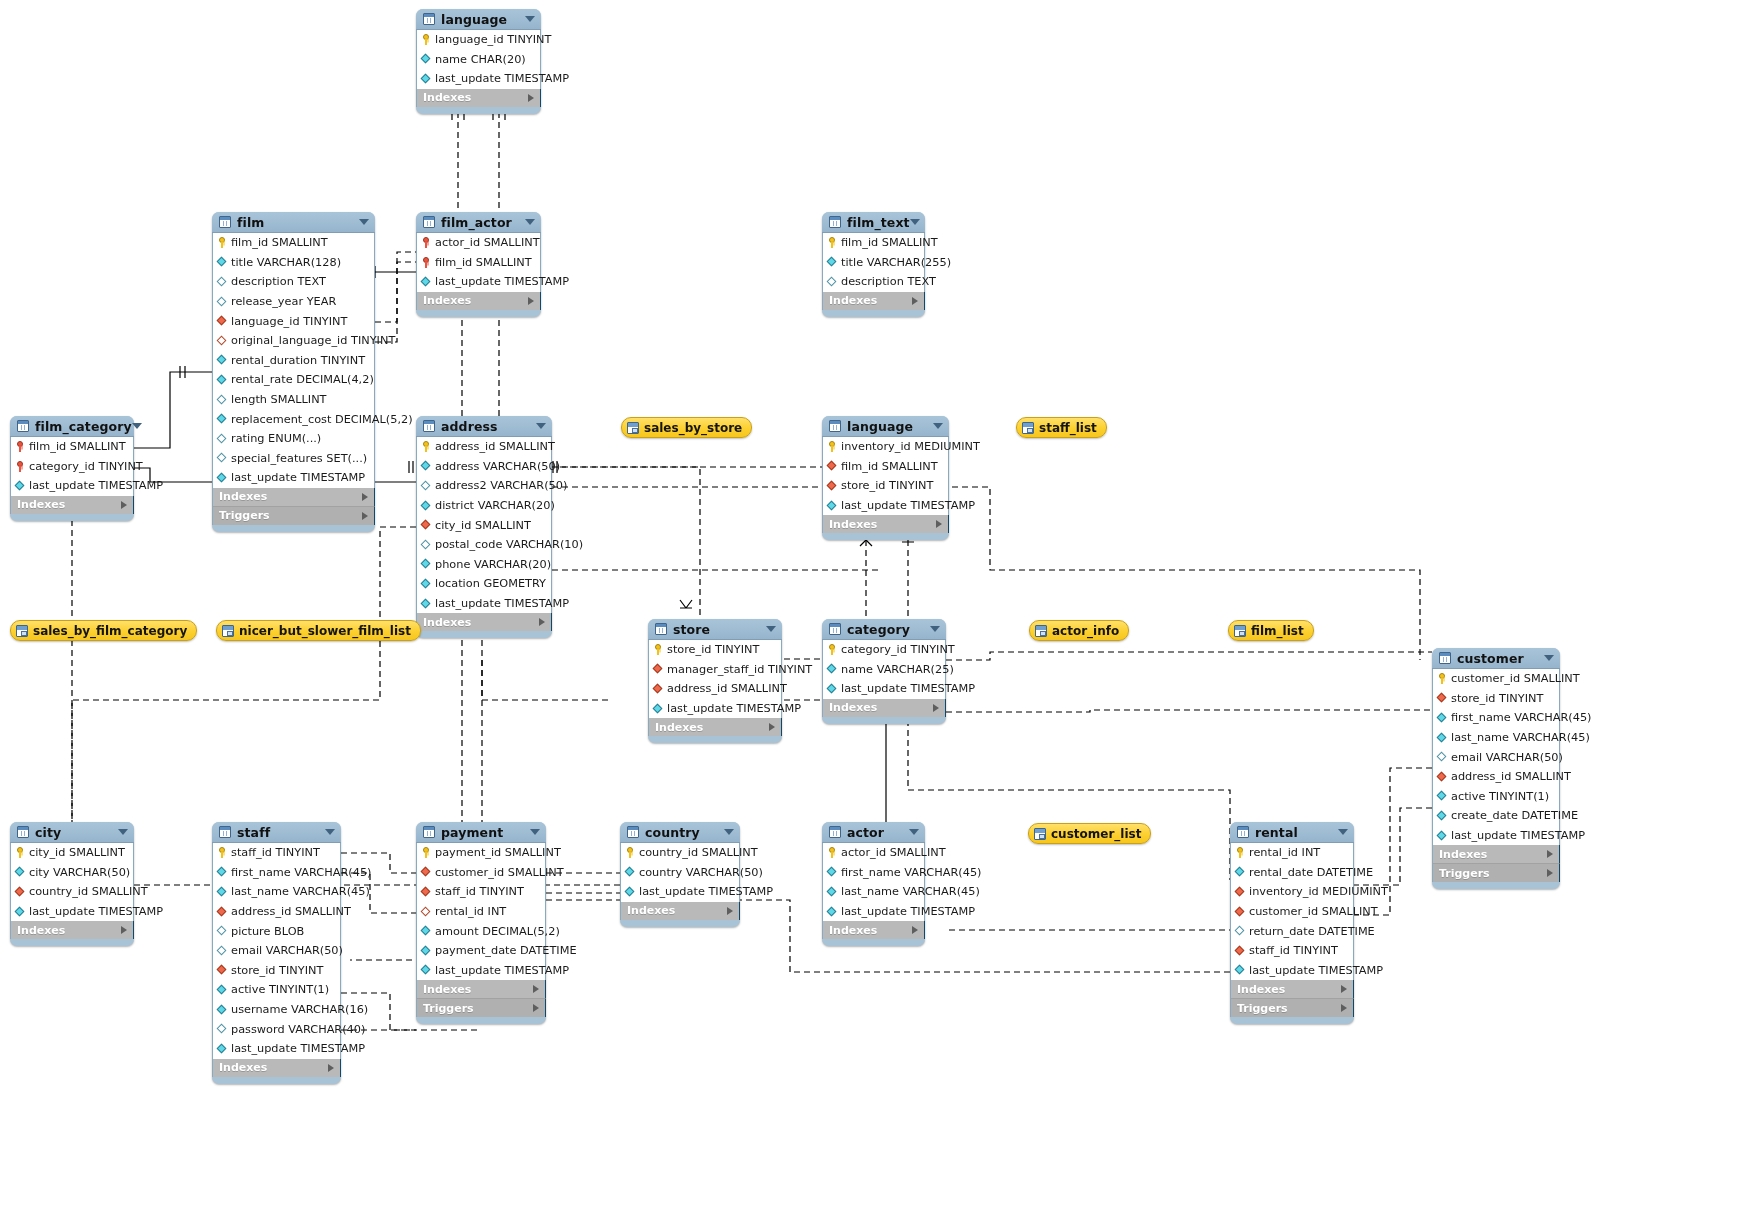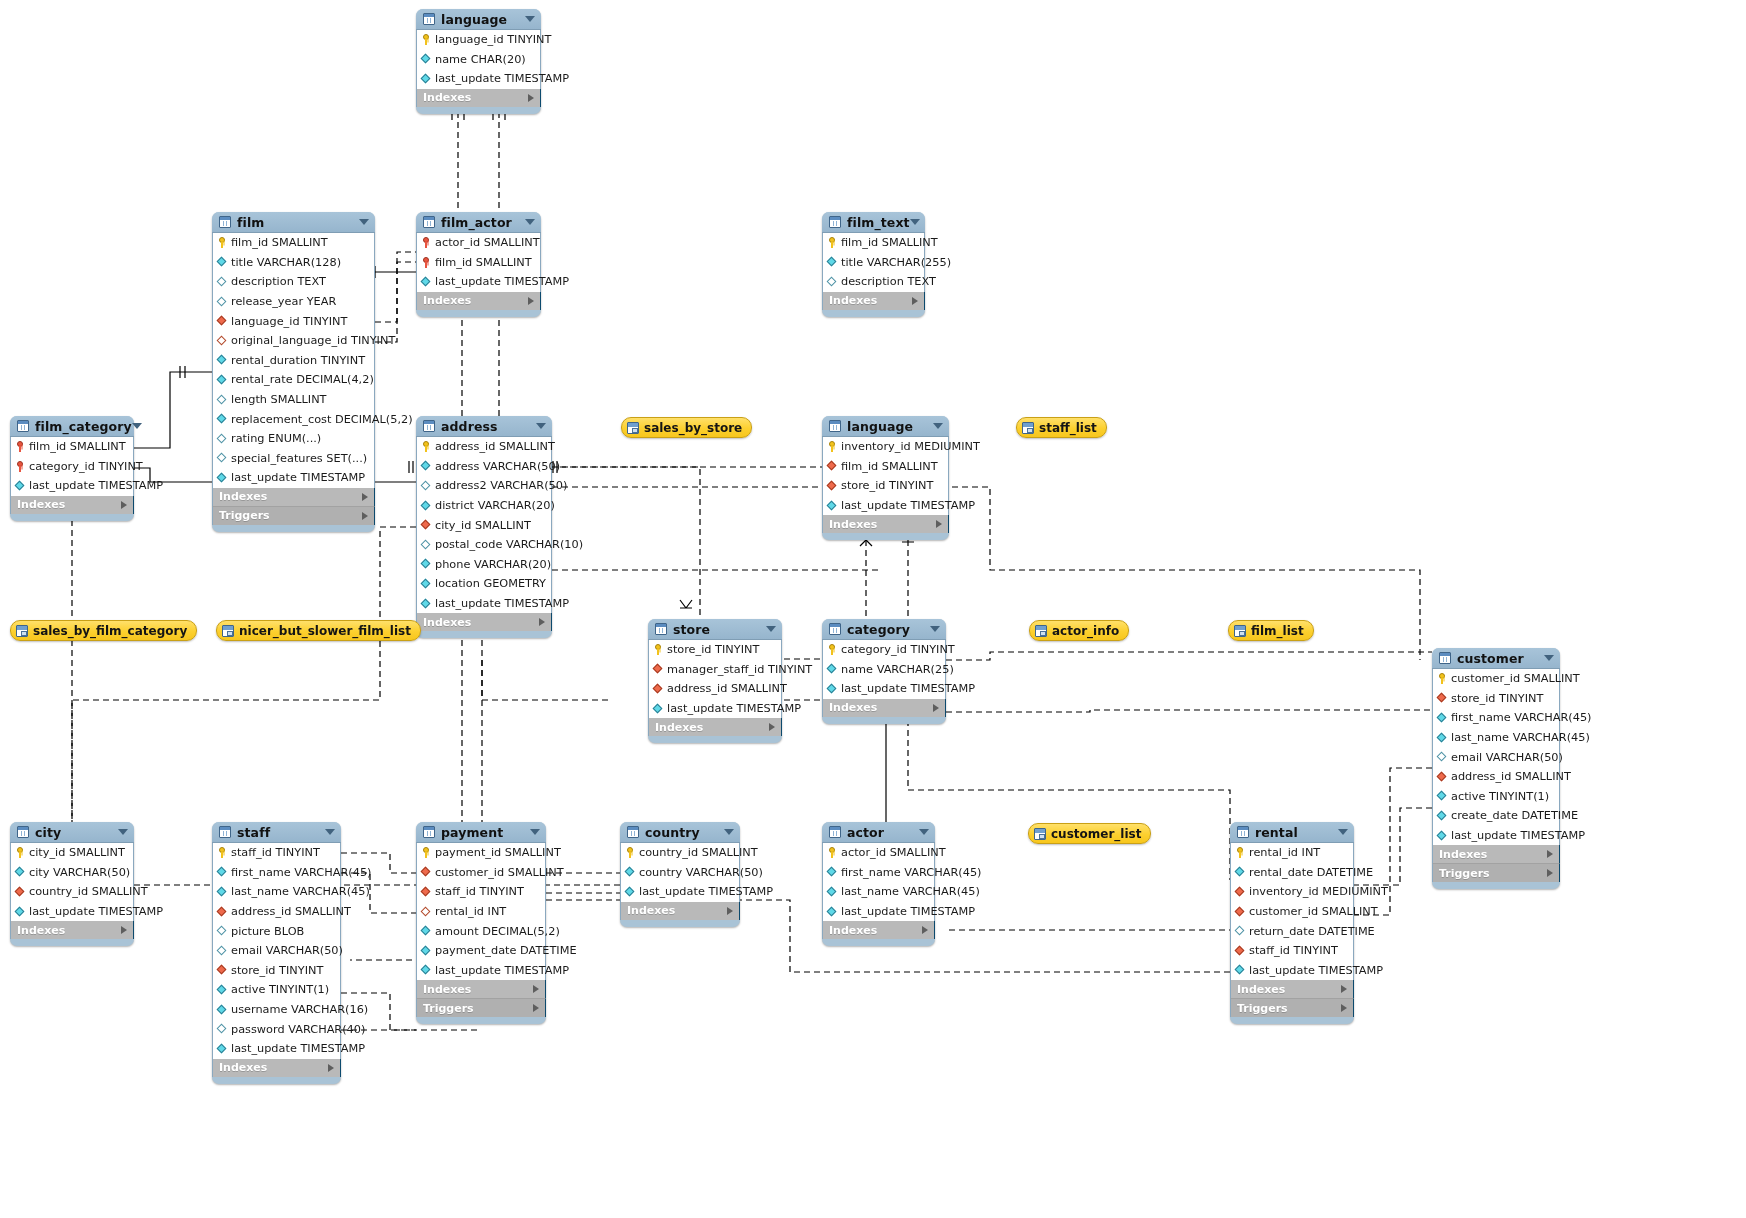--- a/index.html
+++ b/index.html
@@ -710,21 +710,21 @@
           <div class="col">
             <span class="ic dia nn"></span>
             <span class="cname">last_update TIMESTAMP</span>
           </div>
         </div>
         <div class="ftr">
           <span>Indexes</span>
           <span class="arr"></span>
         </div>
       </div>
-      <div class="tbl" style="left: 822px; top: 822px; width: 113px;">
+      <div class="tbl" style="left: 822px; top: 822px; width: 103px;">
         <div class="hdr">
           <span class="tblicon"></span>
           <span class="tname">actor</span>
           <span class="caret"></span>
         </div>
         <div class="body">
           <div class="col">
             <span class="ic key-pk"></span>
             <span class="cname">actor_id SMALLINT</span>
           </div>

